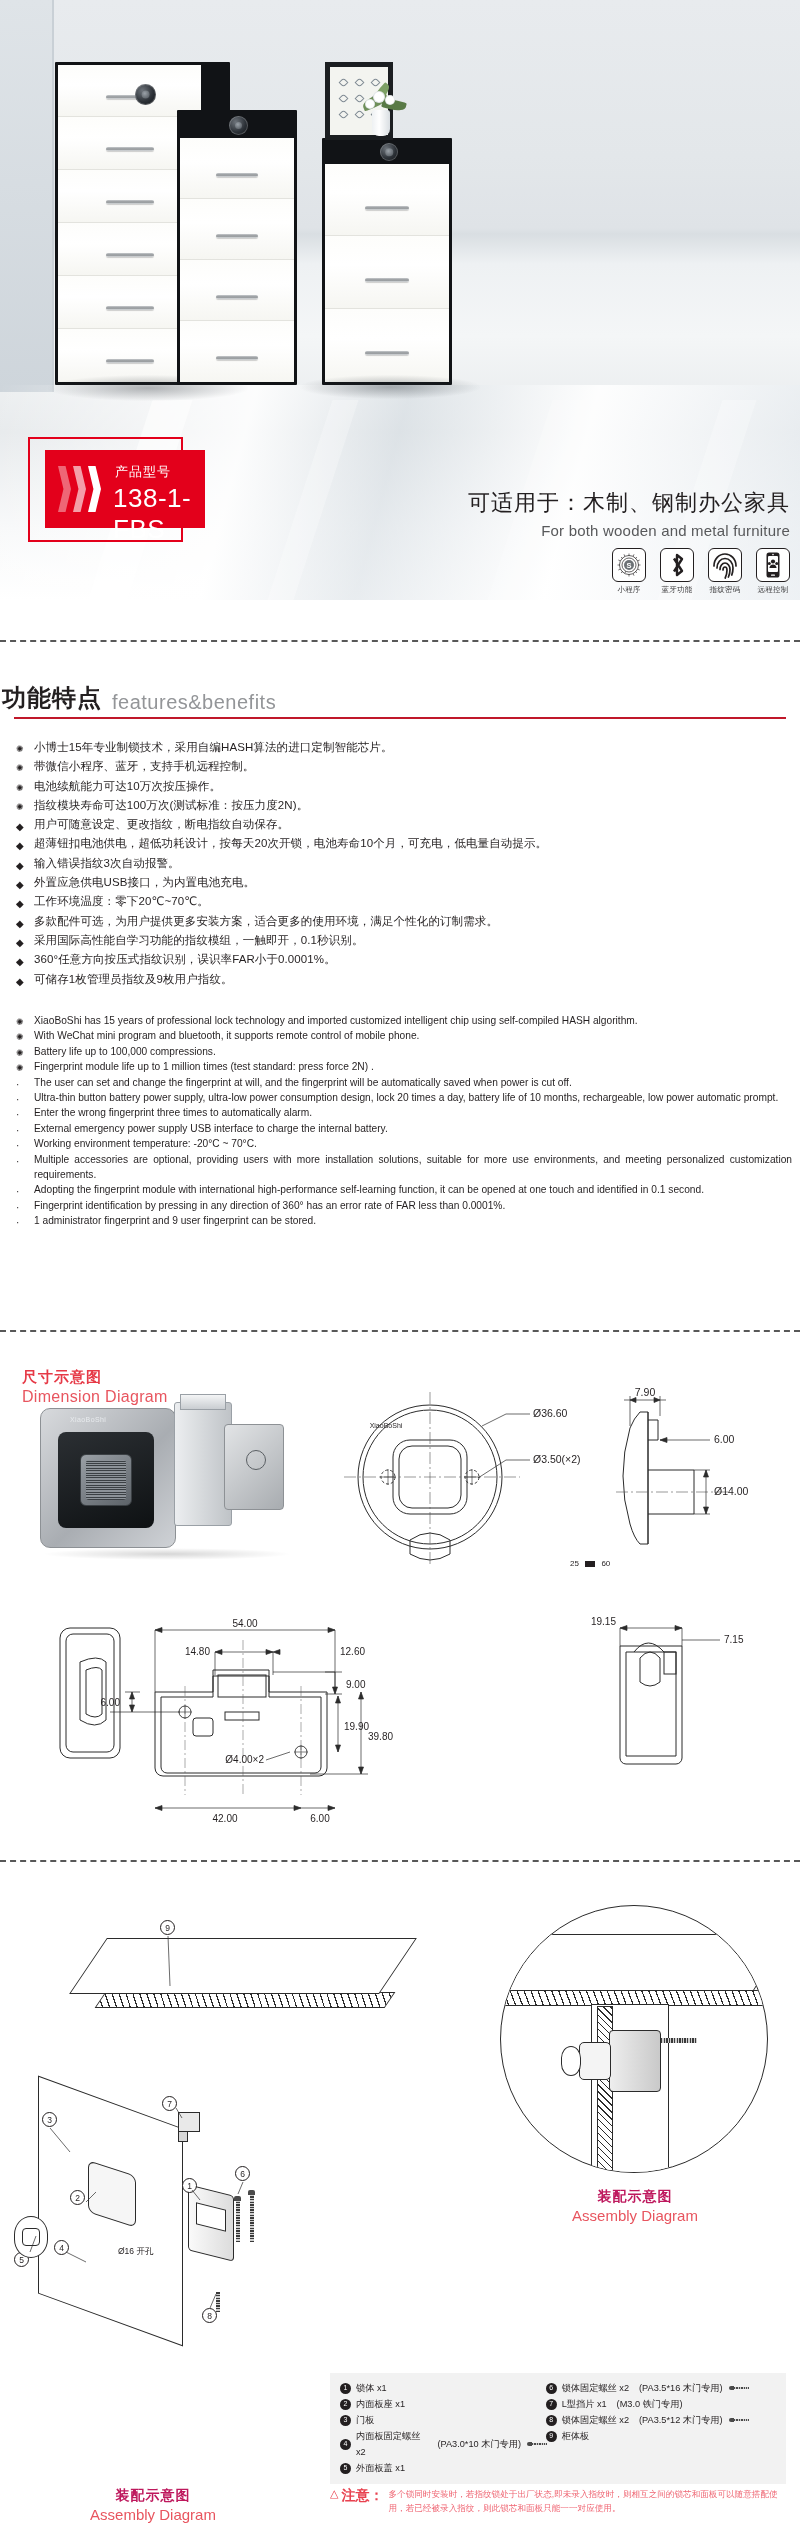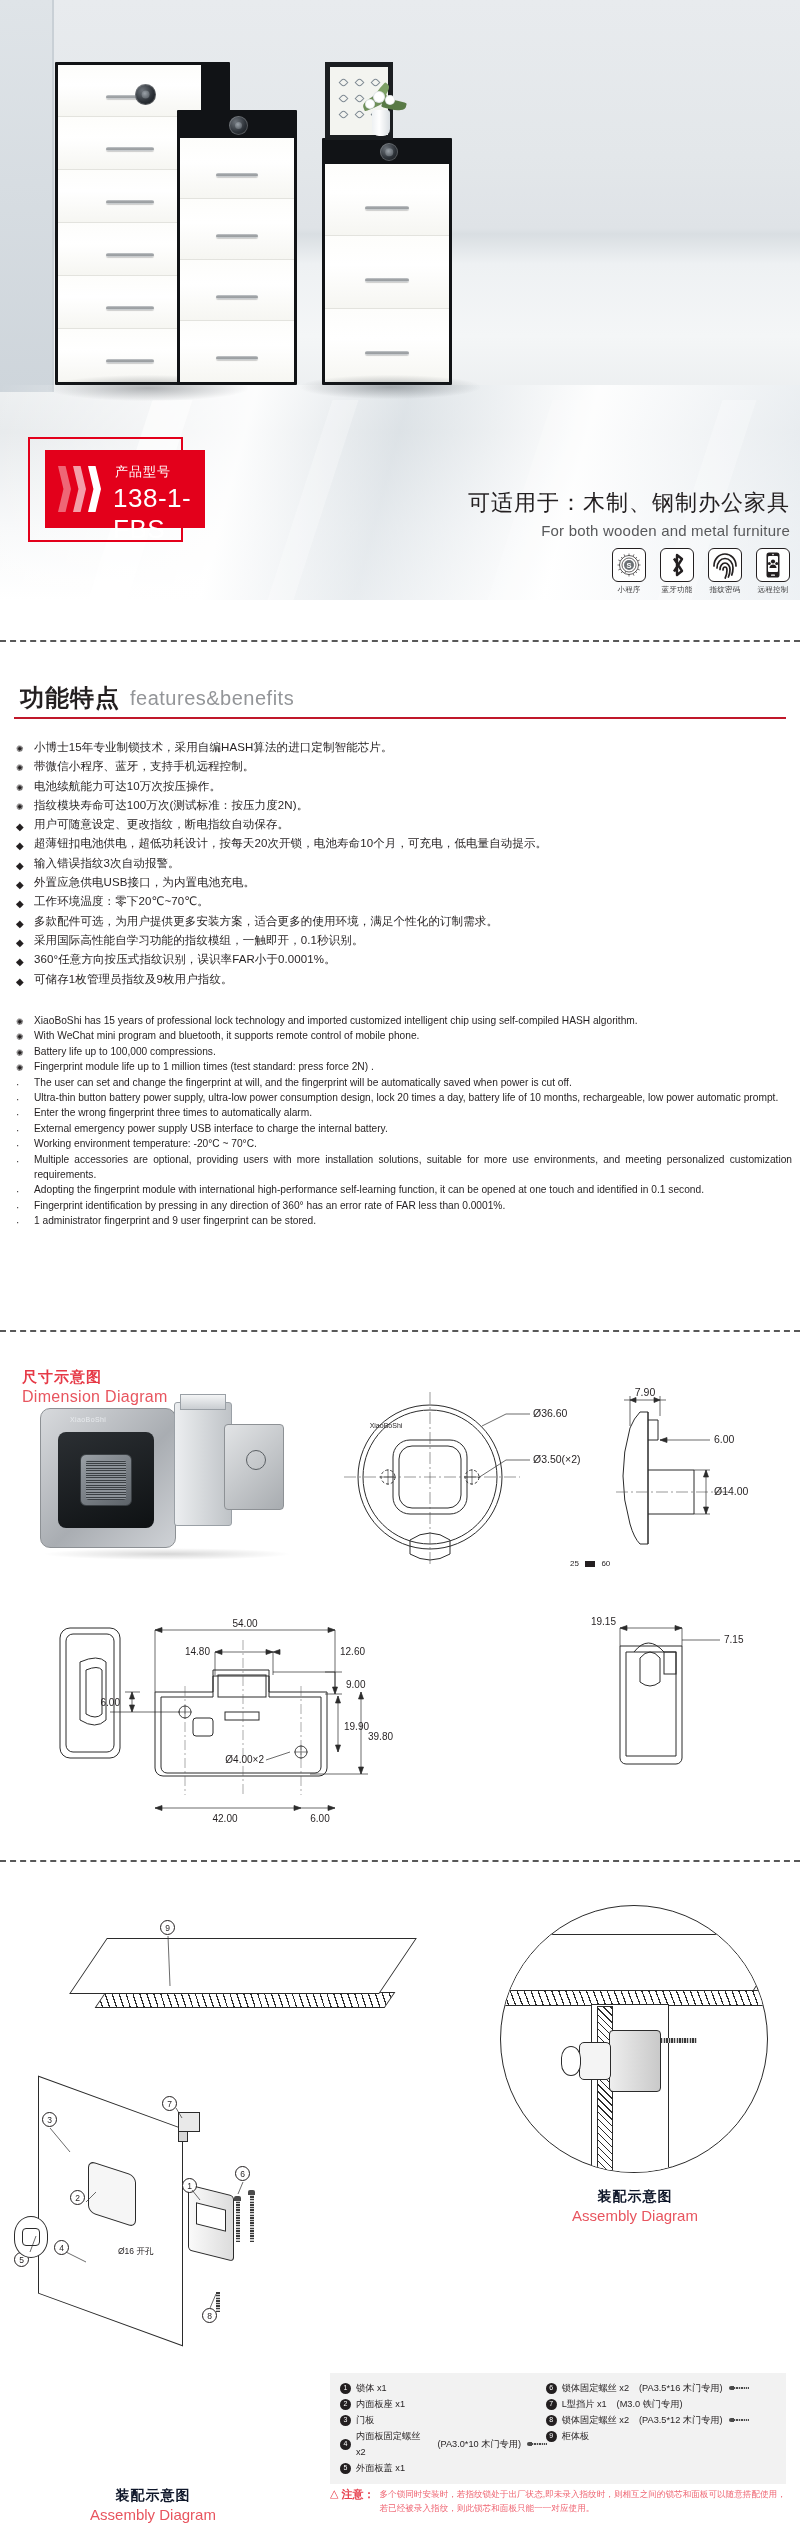--- a/index.html
+++ b/index.html
@@ -119,25 +119,25 @@
     font-size: 7px; margin-right: 5px; flex: 0 0 auto; }
   .spec { color: #231f20; margin-left: 10px; white-space: nowrap; }
   .screw { display: inline-block; width: 20px; height: 6px; margin-left: 6px; position: relative; }
   .screw:before { content:""; position:absolute; left:0; top:1px; width:5px; height:4px;
     background:#4a4a4a; border-radius:2px 0 0 2px; }
   .screw:after { content:""; position:absolute; left:5px; top:2.2px; width:15px; height:1.8px;
     background: repeating-linear-gradient(90deg,#4a4a4a 0 1.4px,#cfcfcf 1.4px 2.4px); }
 
   .notice { position: absolute; left: 330px; top: 2487px; width: 456px; display: flex; }
   .notice-tri { font-size: 11px; color: #e8414f; margin-right: 3px; }
-  .notice-lbl { font-size: 11px; font-weight: bold; color: #e8414f; margin-right: 5px; white-space: nowrap; }
+  .notice-lbl { font-size: 14px; font-weight: bold; color: #e8414f; margin-right: 5px; white-space: nowrap; }
   .notice-tx { font-size: 8.6px; line-height: 14px; color: #ef6673; }
 
   .asm-head { position: absolute; text-align: center; }
-  .asm-head .cn { font-size: 14px; font-weight: bold; color: #0f172a; letter-spacing: 1px; }
+  .asm-head .cn { font-size: 14px; font-weight: bold; color: #be185d; letter-spacing: 1px; }
   .asm-head .en { font-size: 15px; color: #e8555f; margin-top: 1px; }
 
   .circle-detail { position: absolute; border: 1.5px solid #2b2b2b; border-radius: 50%; overflow: hidden; background: #fff; }
   .callout { position: absolute; width: 15px; height: 15px; border: 1.3px solid #231f20;
     border-radius: 50%; background: #fff; font-size: 8.5px; color: #231f20;
     display: flex; align-items: center; justify-content: center; }
   .hatchbox { position: absolute;
     background: repeating-linear-gradient(45deg, #ffffff 0 4px, #2b2b2b 4px 4.9px);
     border: 1.2px solid #2b2b2b; }
   .lbl { position: absolute; font-size: 8.5px; color: #231f20; }
@@ -309,21 +309,21 @@
           <circle cx="19.7" cy="14.6" r="1.5" fill="#231f20"></circle>
         </svg>
       </div>
       <div class="icon-cap">远程控制</div>
     </div>
   </div>
 </div>
 
 <div class="dashed" style="top:640px;"></div>
 
-<div class="sec-title" style="left:20px;top:682px;display:flex;align-items:center;">
+<div class="sec-title" style="left:2px;top:682px;display:flex;align-items:flex-end;">
   <span class="cn">功能特点</span>
   <span class="en">features&amp;benefits</span>
 </div>
 <div class="title-rule" style="top:717px;"></div>
 
 <ul class="feat cn-list" id="cn-list" style="top:738px;">
     <li><span class="bl" style="font-size: 9px;">✺</span><span>小博士15年专业制锁技术，采用自编HASH算法的进口定制智能芯片。</span></li>
     <li><span class="bl" style="font-size: 9px;">✺</span><span>带微信小程序、蓝牙，支持手机远程控制。</span></li>
     <li><span class="bl" style="font-size: 9px;">✺</span><span>电池续航能力可达10万次按压操作。</span></li>
     <li><span class="bl" style="font-size: 9px;">✺</span><span>指纹模块寿命可达100万次(测试标准：按压力度2N)。</span></li>

